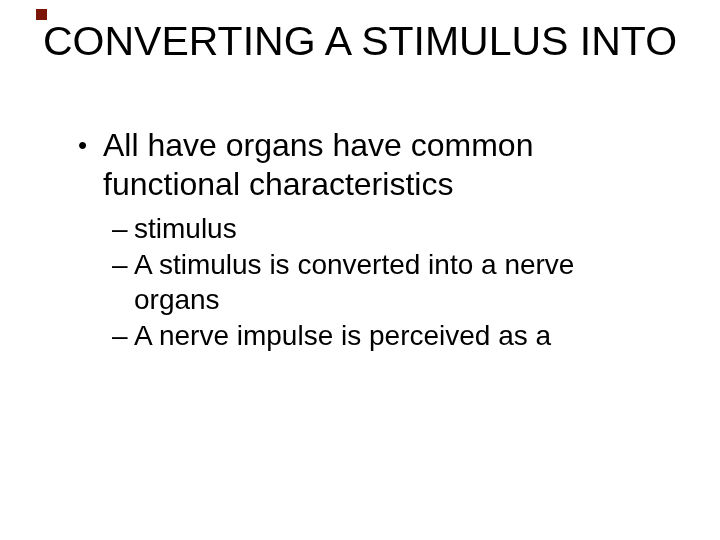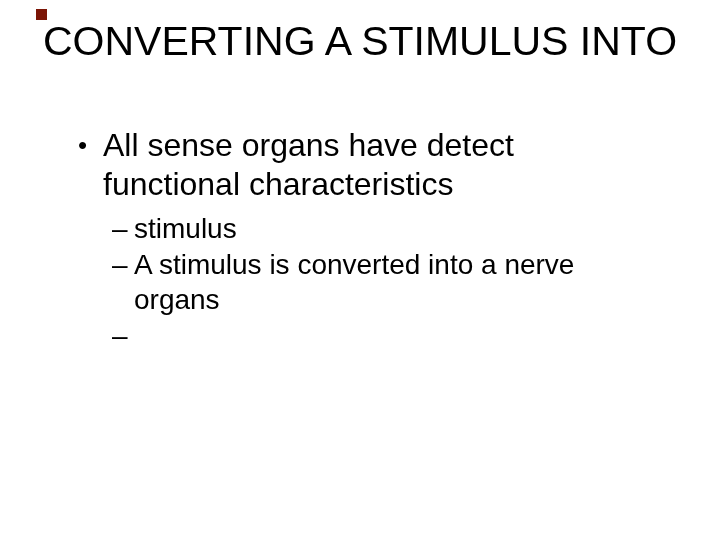--- a/index.html
+++ b/index.html
@@ -80,21 +80,21 @@
 
   <div class="corner-square" style="background-color: rgb(123, 21, 6);"></div>
 
   <div class="slide-title">
     <div>CONVERTING A STIMULUS INTO</div>
   </div>
 
   <div class="bullet-l1">
     <span class="glyph">•</span>
     <span class="text-lines">
-      <div>All sense organs have detect</div>
+      <div>All have organs have common</div>
       <div>functional characteristics</div>
     </span>
   </div>
 
   <div class="sub-bullets">
 
     <div class="bullet-l2">
       <span class="glyph">–</span>
       <span class="text-lines">
         <div>stimulus</div>
@@ -105,18 +105,19 @@
       <span class="glyph">–</span>
       <span class="text-lines">
         <div>A stimulus is converted into a nerve</div>
         <div>organs</div>
       </span>
     </div>
 
     <div class="bullet-l2">
       <span class="glyph">–</span>
       <span class="text-lines">
+        <div>A nerve impulse is perceived as a</div>
       </span>
     </div>
 
   </div>
 
 </div>
 
 </body></html>

